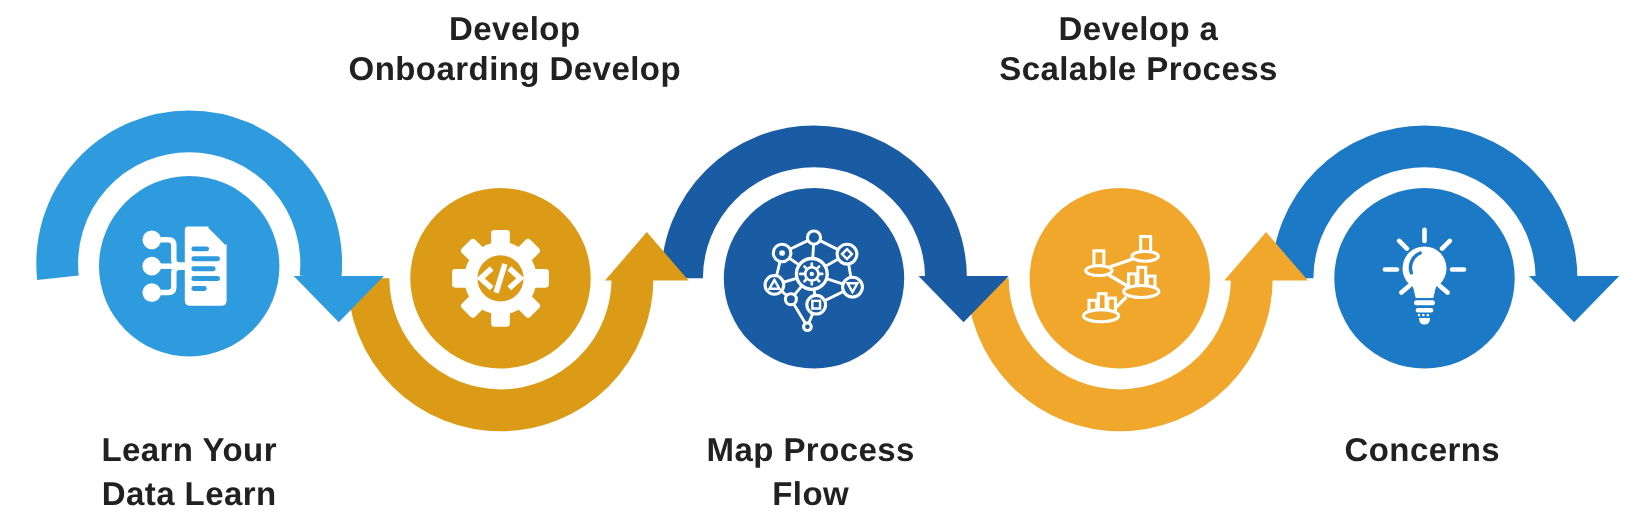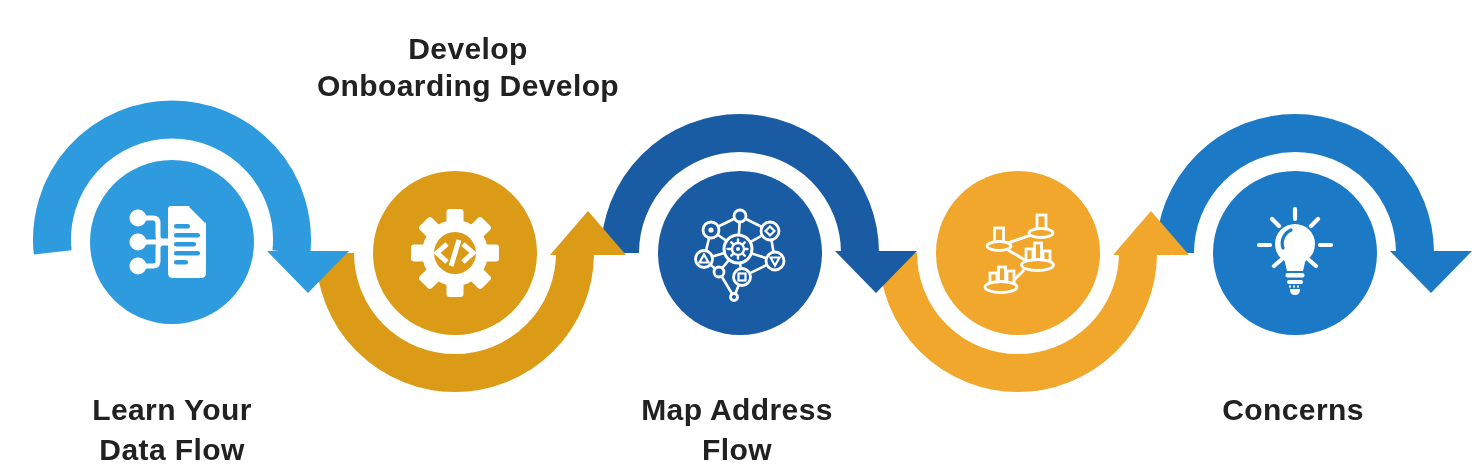--- a/index.html
+++ b/index.html
@@ -171,33 +171,37 @@
         <polygon points="38,51 62,51 58,68 42,68" fill="#ffffff"></polygon>
         <path d="M 38 45 A 14.5 14.5 0 0 1 46 27" fill="none" stroke-width="3.2" stroke-linecap="round" stroke="#1B79C5"></path>
         <rect x="40.5" y="70" width="19" height="4.5" rx="2" fill="#ffffff"></rect>
         <rect x="42" y="77" width="16" height="4" rx="2" fill="#ffffff"></rect>
         <path d="M 44 83.5 H 56" stroke="#ffffff" stroke-width="2" stroke-dasharray="2 2" fill="none"></path>
         <path d="M 45 86 h 10 q 0 6 -5 6 q -5 0 -5 -6 z" fill="#ffffff"></path>
       </g>
     </g>
   </svg>
 
-  <div class="step-label above" style="left:258px; top:8px; width:420px;margin-top:22px;">
+  <div class="step-label above" style="left:258px; top:8px; width:420px;">
     <span>Develop</span>
     <span>Onboarding Develop</span>
   </div>
 
+  <div class="step-label above" style="left:825px; top:8px; width:420px;">
+    <span>Develop a</span>
+    <span>Scalable Process</span>
+  </div>
 
   <div class="step-label below" style="left:2px; top:390px; width:340px;">
     <span>Learn Your</span>
-    <span>Data Flow</span>
+    <span>Data Learn</span>
   </div>
 
   <div class="step-label below" style="left:567px; top:390px; width:340px;">
-    <span>Map Address</span>
+    <span>Map Process</span>
     <span>Flow</span>
   </div>
 
   <div class="step-label below" style="left:1123px; top:390px; width:340px;">
     <span>Concerns</span>
   </div>
 
 </div>
 
 </body></html>

